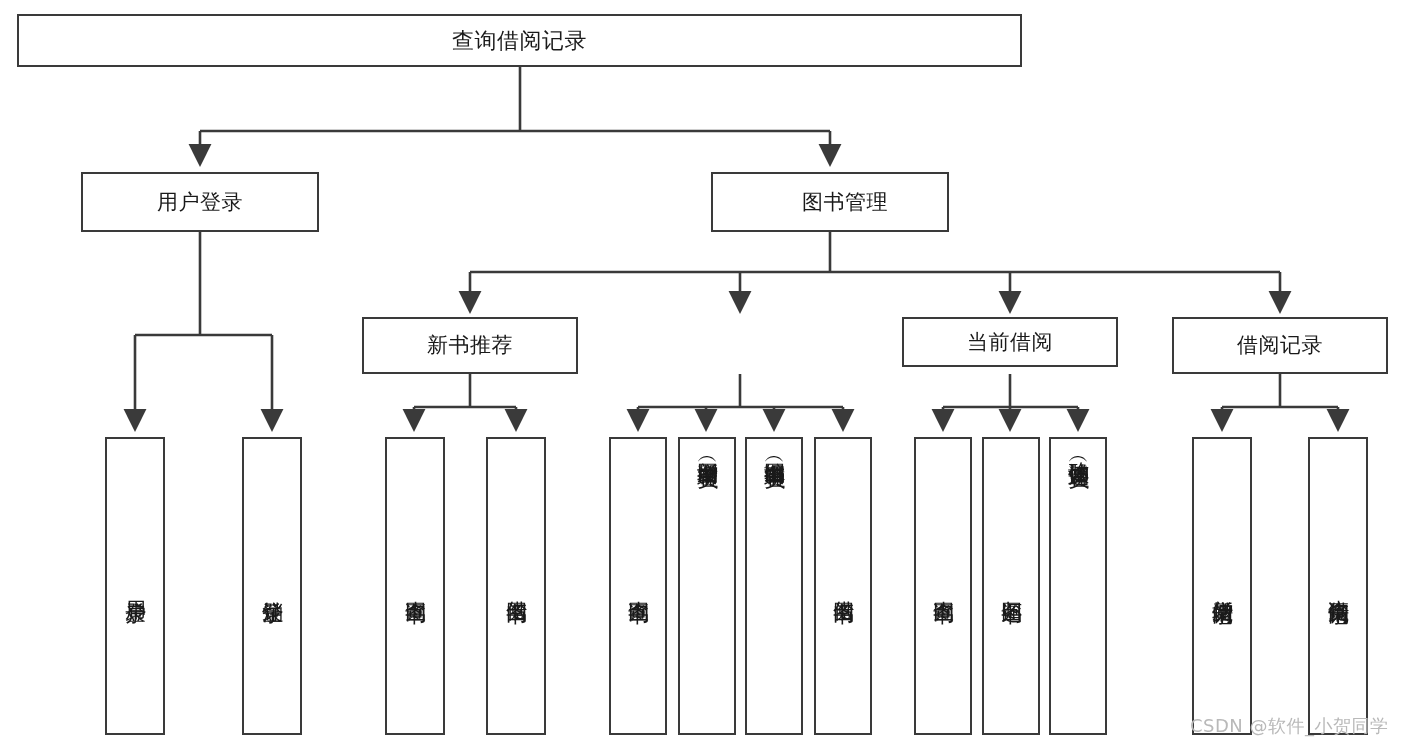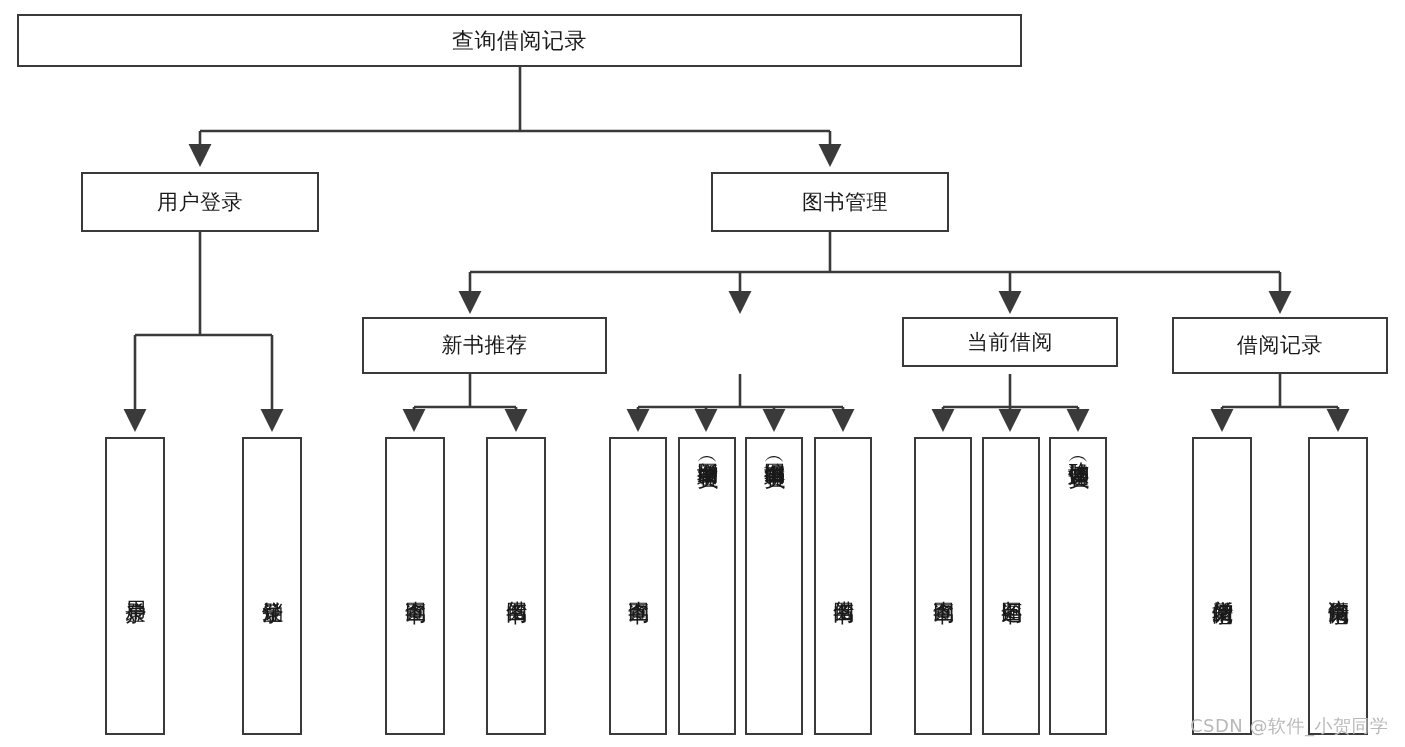--- a/index.html
+++ b/index.html
@@ -135,21 +135,21 @@
     <span class="label">查询借阅记录</span>
   </div>
 
   <div class="node" style="left:81px; top:172px; width:238px; height:60px;">
     <span class="label">用户登录</span>
   </div>
   <div class="node" style="left:711px; top:172px; width:238px; height:60px;padding-left:30px;">
     <span class="label">图书管理</span>
   </div>
 
-  <div class="node" style="left:362px; top:317px; width:245px; height:57px;text-align:center;">
+  <div class="node" style="left:362px; top:317px; width:216px; height:57px;text-align:center;">
     <span class="label">新书推荐</span>
   </div>
   <div class="node" style="left:902px; top:317px; width:216px; height:50px;">
     <span class="label">当前借阅</span>
   </div>
   <div class="node" style="left:1172px; top:317px; width:216px; height:57px;">
     <span class="label">借阅记录</span>
   </div>
 
   <div class="node leaf centered" style="left:105px; top:437px; width:60px; height:298px;">

